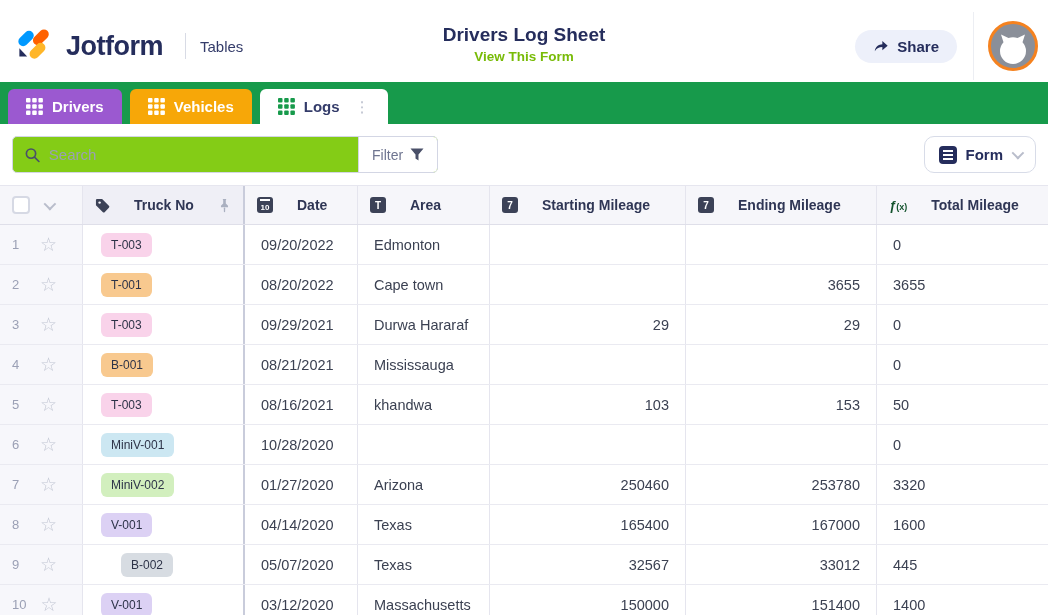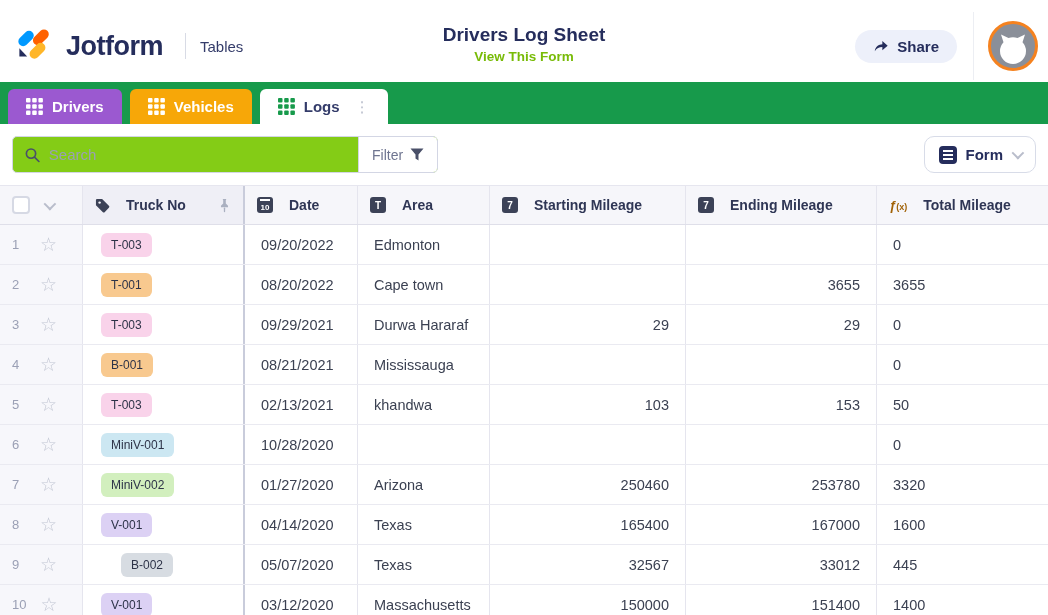--- a/index.html
+++ b/index.html
@@ -52,34 +52,34 @@
                        background:#fff; box-shadow:0 4px 0 #fff, 0 8px 0 #fff; }
 
   
   .chev { width:9px; height:9px; border-right:2px solid #b9bdcb; border-bottom:2px solid #b9bdcb;
           transform:rotate(45deg) translateY(-2px); display:inline-block; }
 
   
   .grid { width:1048px; }
   .g-row { display:grid; grid-template-columns:83px 162px 113px 132px 196px 191px 1fr; height:40px; }
   .g-head { background:#f6f6fa; border-top:1px solid #e6e6ef; border-bottom:1px solid #dfdfe9; }
-  .hcell { display:flex; align-items:center; gap:16px; padding:0 12px; font-size:14px; font-weight:700;
+  .hcell { display:flex; align-items:center; gap:24px; padding:0 12px; font-size:14px; font-weight:700;
            color:#2f3655; border-right:1px solid #e5e5ee; cursor:pointer; }
   .hcell.handle { gap:14px; cursor:default; background:#f6f6fa; }
   .hcell.truck { background:#efeff6; border-right:2px solid #c9ccdb; }
   .hcell.last { border-right:none; }
   .checkbox { width:18px; height:18px; background:#fff; border:2px solid #d6d9e4; border-radius:4px; cursor:pointer; }
   .sq-icon { min-width:16px; height:16px; background:#3c4257; color:#fff; border-radius:3px;
              font-size:10px; font-weight:700; display:flex; align-items:center; justify-content:center; }
   .cal-icon { min-width:16px; height:16px; background:#3c4257; color:#fff; border-radius:3px;
               font-size:8px; font-weight:700; display:flex; align-items:flex-end; justify-content:center;
               position:relative; }
   .cal-icon::before { content:""; position:absolute; top:2px; left:3px; right:3px; height:1.5px; background:#fff; }
   .cal-icon span { line-height:1.2; }
-  .fx-icon { font-size:13px; font-style:italic; color:#a16207; font-weight:600; white-space:nowrap;text-align:right; }
+  .fx-icon { font-size:13px; font-style:italic; color:#14532d; font-weight:600; white-space:nowrap;text-align:right; }
   .fx-icon small { font-size:9px; font-style:normal; }
   .pin { margin-left:auto; }
 
   .d-row { border-bottom:1px solid #eaeaf1; background:#fff; }
   .cell { display:flex; align-items:center; padding:0 16px; font-size:14.5px; color:#3b4152;
           border-right:1px solid #e5e5ee; overflow:hidden; white-space:nowrap; cursor:cell; }
   .cell.handle { background:#f7f7fb; padding:0 12px; gap:14px; cursor:default; }
   .cell.truckcell { border-right:2px solid #c9ccdb; padding:0 18px; }
   .cell.num-right { justify-content:flex-end; }
   .cell.last { border-right:none; }
@@ -301,21 +301,21 @@
   </div>
 
   <div class="g-row d-row">
     <div class="cell handle">
       <span class="row-num">5</span>
       <span class="star">☆</span>
     </div>
     <div class="cell truckcell">
       <span class="badge" style="background: rgb(249, 211, 234);">T-003</span>
     </div>
-    <div class="cell">02/13/2021</div>
+    <div class="cell">08/16/2021</div>
     <div class="cell">khandwa</div>
     <div class="cell num-right">103</div>
     <div class="cell num-right">153</div>
     <div class="cell last">50</div>
   </div>
 
   <div class="g-row d-row">
     <div class="cell handle">
       <span class="row-num">6</span>
       <span class="star">☆</span>

